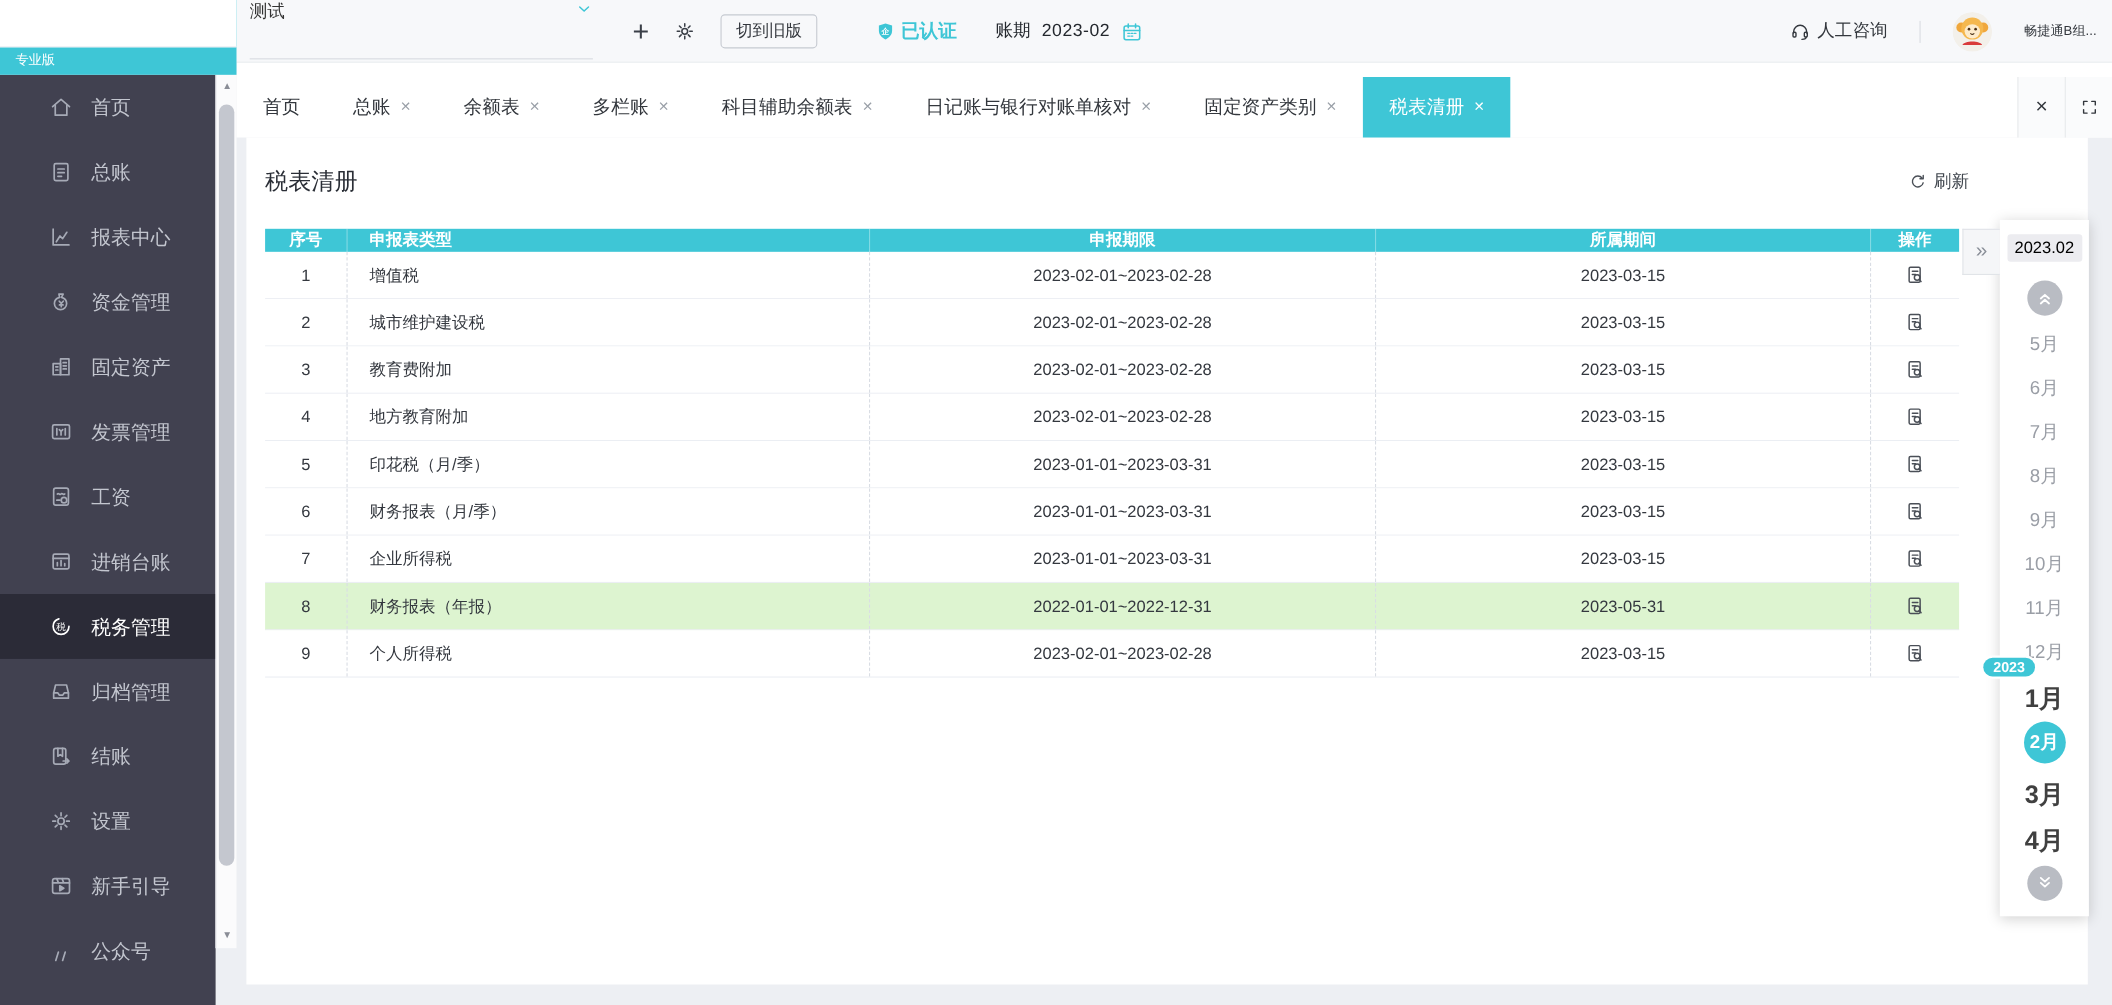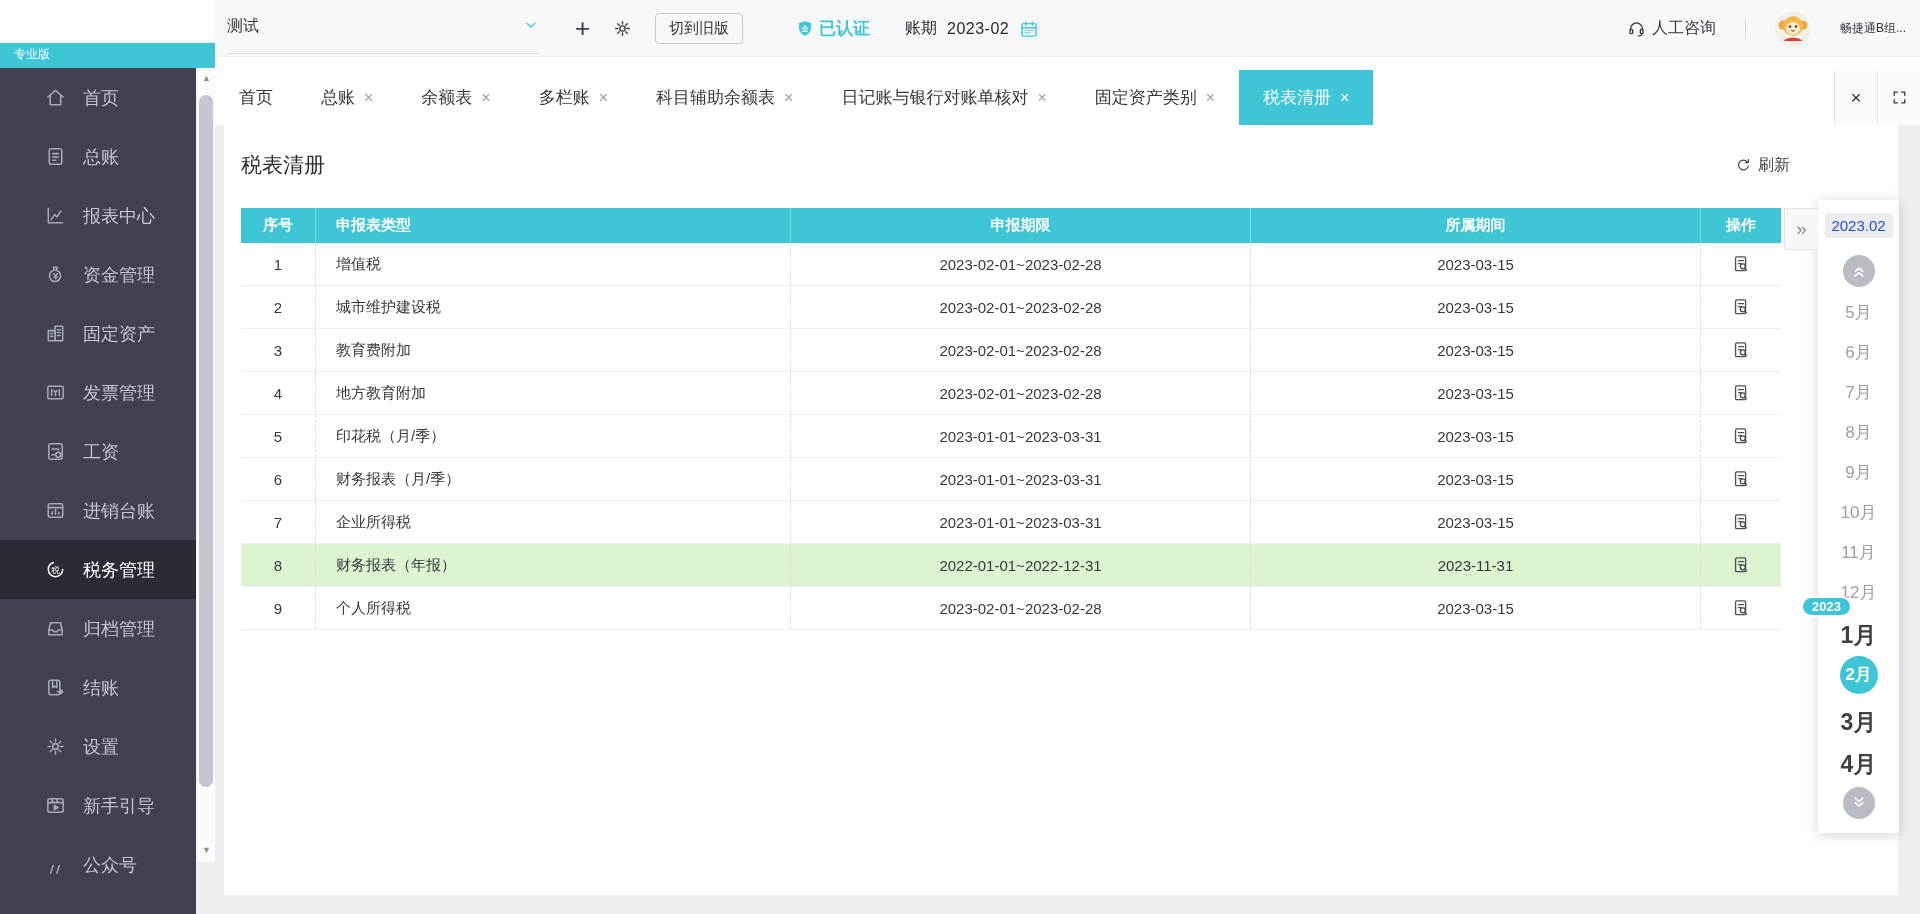--- a/index.html
+++ b/index.html
@@ -4,21 +4,21 @@
 <style>
   * { margin:0; padding:0; box-sizing:border-box; }
   html,body { width:1920px; height:914px; overflow:hidden;
     font-family:"Liberation Sans","DejaVu Sans",sans-serif; }
   #page { position:relative; width:1920px; height:914px; background:#EDEFF3; }
 
   
   #topbar { position:absolute; left:0; top:0; width:1920px; height:57px;
     background:#F7F8FA; border-bottom:1px solid #ECEEF1; z-index:30; }
   .acct { position:absolute; left:227px; top:0; width:312px; height:54px;
-    display:flex; align-items:center; justify-content:space-between;
+    display:flex; justify-content:space-between;
     border-bottom:1px solid #D8DBE0; cursor:pointer; }
   .acct-label { font-size:16px; color:#333; }
   .acct .chev svg { width:16px; height:16px; color:#3EC6D6; }
   .tb-ico { position:absolute; top:0; height:57px; display:flex; align-items:center; cursor:pointer; }
   .plus-btn { left:575px; font-size:26px; color:#3A3F47; font-weight:400; }
   .gear-btn { left:612px; } .gear-btn svg { width:21px; height:21px; color:#3A3F47; }
   .old-btn { position:absolute; left:655px; top:13px; height:31px; padding:0 13px;
     border:1px solid #C6CAD1; border-radius:4px; display:flex; align-items:center;
     font-size:15px; color:#33373D; cursor:pointer; background:transparent; }
   .cert { position:absolute; left:795px; top:0; height:57px; display:flex;
@@ -92,21 +92,21 @@
     background:#FFFFFF; }
   #page-title { position:absolute; left:17px; top:26px; font-size:21px;
     color:#2A2E36; font-weight:500; }
   #refresh { position:absolute; right:108px; top:30px; display:flex;
     align-items:center; gap:6px; font-size:16px; color:#40464E; cursor:pointer; }
   #refresh svg { width:17px; height:17px; color:#4A4F57; }
 
   
   #tax-table { position:absolute; left:17px; top:83px; width:1540px; }
   .tr { display:grid; grid-template-columns:75px 475px 460px 450px 80px; }
-  .thead { background:#3EC6D6; height:35px; }
+  .thead { background:#3EC6D6; height:21px; }
   .th { color:#fff; font-size:15px; font-weight:700; display:flex;
     align-items:center; justify-content:center;
     border-right:1px solid rgba(255,255,255,.35); }
   .th:last-child { border-right:none; }
   .th.left { justify-content:flex-start; padding-left:20px; }
   .row { height:43px; border-bottom:1px solid #EBEEF3; background:#fff; }
   .row.hl { background:#DDF4D0; }
   .td { font-size:15px; color:#34383F; display:flex; align-items:center;
     justify-content:center; border-right:1px dashed #D9DDE4; }
   .td:last-child { border-right:none; }
@@ -116,21 +116,21 @@
 
   
   #pp-handle { position:absolute; left:1560px; top:83px; width:34px; height:42px;
     background:#F5F6F8; border:1px solid #E1E4E8; border-right:none;
     display:flex; align-items:center; justify-content:center; cursor:pointer;
     color:#8A8F98; font-size:19px; z-index:14; }
   #pp-card { position:absolute; left:1594px; top:75px; width:81px; height:633px;
     background:#FFFFFF; box-shadow:0 2px 12px rgba(0,0,0,.18); z-index:13;
     display:flex; flex-direction:column; align-items:center; }
   #pp-chip { margin-top:13px; width:68px; height:25px; background:#ECECF0;
-    border-radius:3px; font-size:15px; color:#1d4ed8; display:flex;
+    border-radius:3px; font-size:15px; color:#000000; display:flex;
     align-items:center; justify-content:center; }
   .pp-circle { width:32px; height:32px; border-radius:50%; background:#B9BCC3;
     display:flex; align-items:center; justify-content:center; cursor:pointer; }
   .pp-circle svg { width:18px; height:18px; color:#fff; }
   #pp-up { margin-top:17px; }
   #pp-prev .m-item { height:28px; line-height:28px; margin-top:12px;
     font-size:17px; font-weight:500; color:#9A9EA6; text-align:center; cursor:pointer; }
   #pp-cur { position:relative; width:100%; display:flex; flex-direction:column;
     align-items:center; }
   #pp-badge { position:absolute; left:-15px; top:-9px; background:#3EC6D6;
@@ -535,21 +535,21 @@
                     <circle cx="14.2" cy="14.8" r="3"></circle>
                     <path d="M16.4 17l2.1 2.1"></path>
                   </svg>
                 </span>
               </div>
             </div>
             <div class="tr row hl">
               <div class="td">8</div>
               <div class="td left">财务报表（年报）</div>
               <div class="td">2022-01-01~2022-12-31</div>
-              <div class="td">2023-11-31</div>
+              <div class="td">2023-05-31</div>
               <div class="td">
                 <span class="op-btn">
                   <svg viewBox="0 0 24 24" fill="none" stroke="currentColor" stroke-width="1.6" stroke-linecap="round" stroke-linejoin="round">
                     <rect x="5.5" y="3.5" width="12" height="16.5" rx="1.5"></rect>
                     <path d="M9 8h6M9 11.5h3.5"></path>
                     <circle cx="14.2" cy="14.8" r="3"></circle>
                     <path d="M16.4 17l2.1 2.1"></path>
                   </svg>
                 </span>
               </div>

